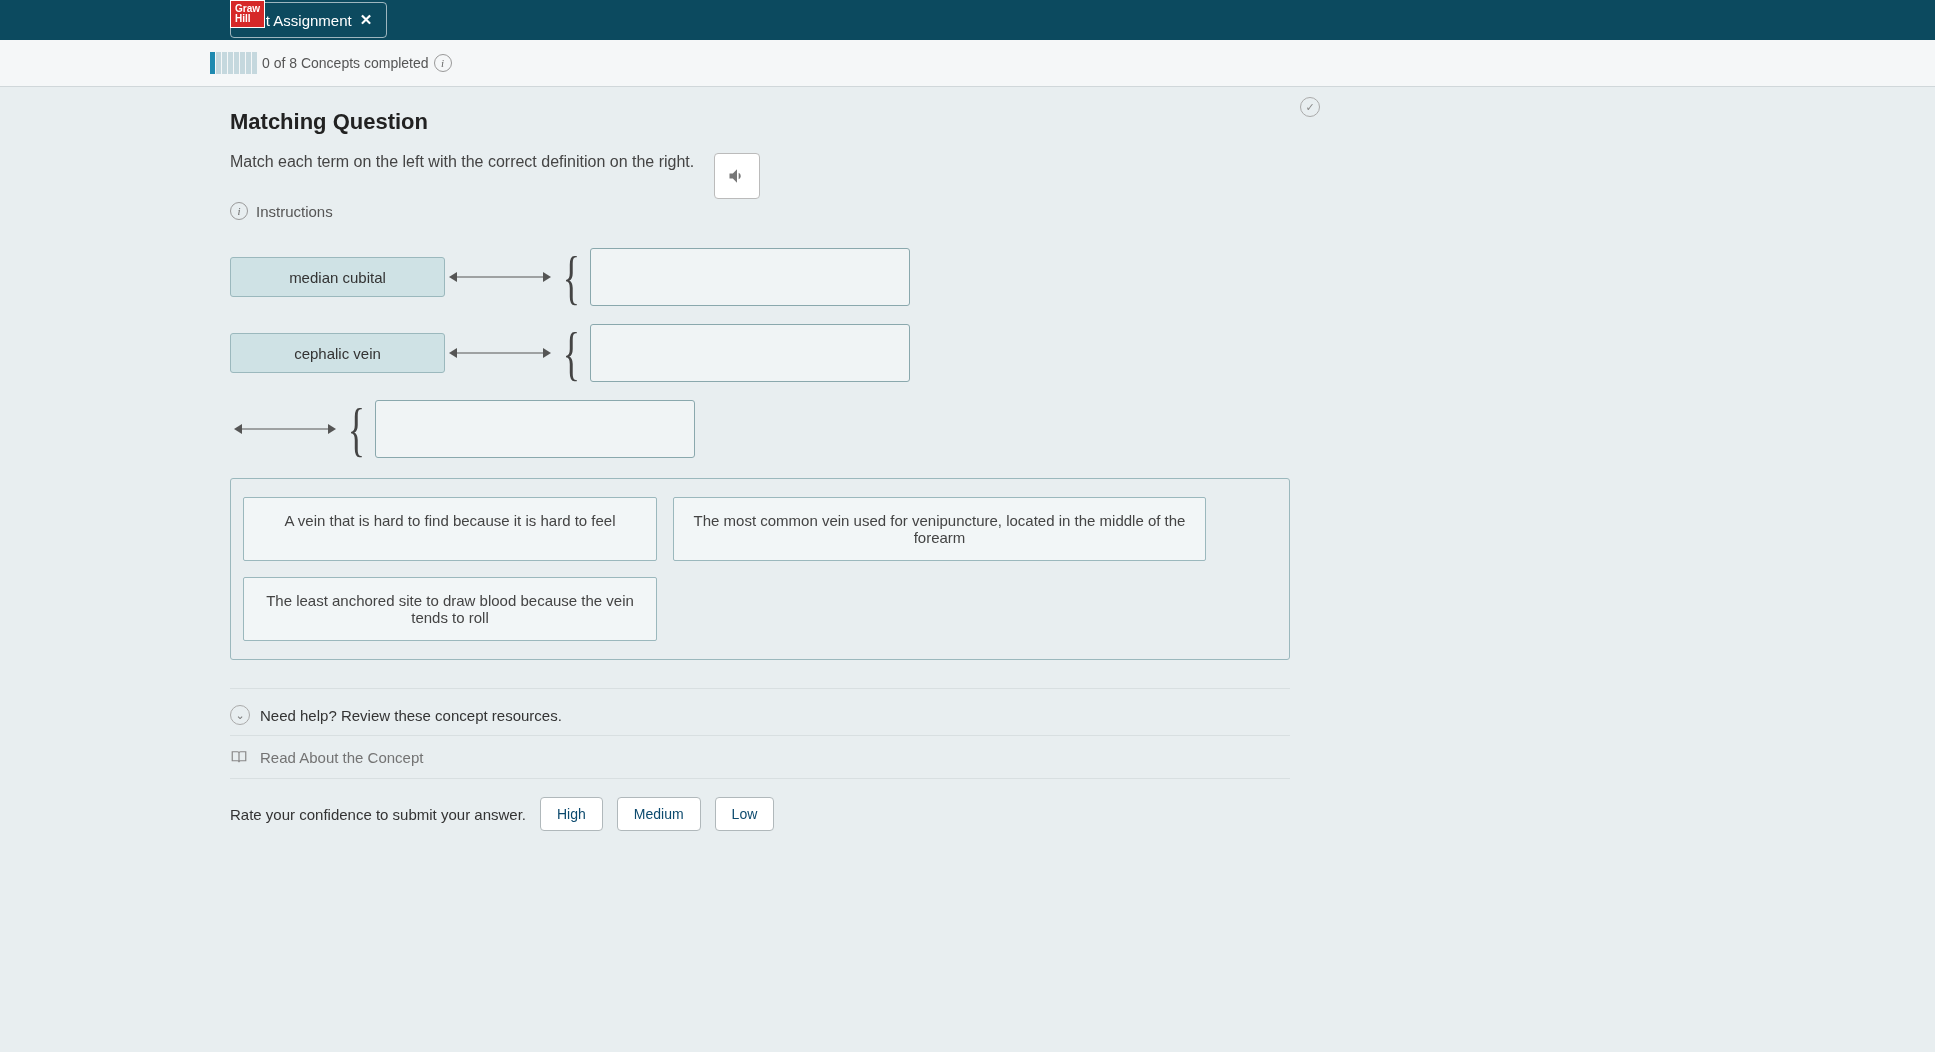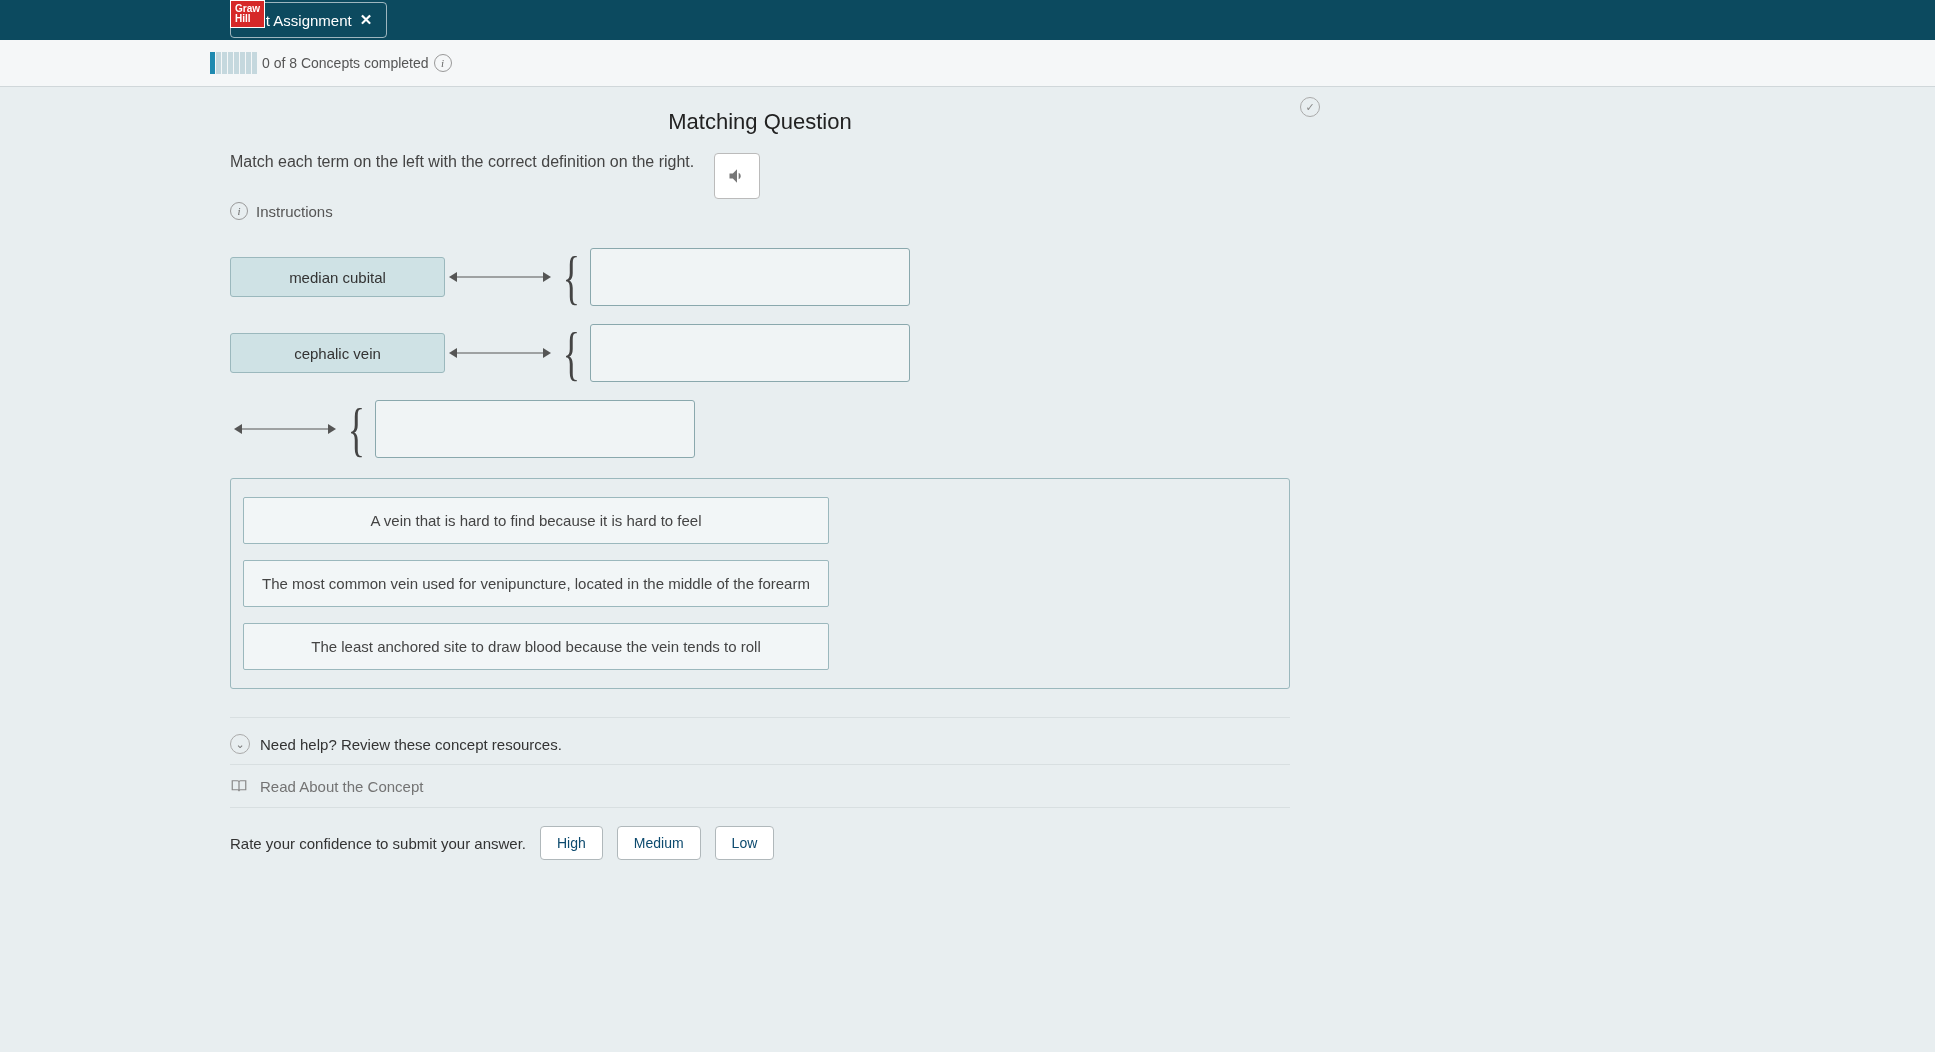--- a/index.html
+++ b/index.html
@@ -87,24 +87,23 @@
     top: 10px;
     width: 20px; height: 20px;
     border: 1px solid #aaa;
     border-radius: 50%;
     display: flex; align-items: center; justify-content: center;
     font-size: 11px;
     color: #888;
   }
   .q-title {
     font-size: 22px;
-    font-weight: 400;
+    font-weight: 700;
     color: #222;
     margin-bottom: 18px;
-    text-align: center;
   }
   .q-row {
     display: flex;
     align-items: flex-start;
     justify-content: flex-start;
     gap: 20px;
   }
   .q-instr {
     font-size: 16px;
     color: #444;
@@ -210,22 +209,22 @@
     border: 1px solid #9bb8bd;
     border-radius: 2px;
     background: rgba(255,255,255,0.45);
     padding: 14px 18px;
     font-size: 15px;
     color: #444;
     text-align: center;
     cursor: grab;
     flex: 0 0 auto;
   }
-  .def-card.narrow { width: 586px; }
-  .def-card.wide { width: 586px; }
+  .def-card.narrow { width: 414px; }
+  .def-card.wide { width: 533px; }
   .help-row {
     display: flex;
     align-items: center;
     gap: 10px;
     padding: 16px 0 10px 0;
     border-top: 1px solid #d8dfe1;
     margin-top: 28px;
     font-size: 15px;
     color: #333;
     cursor: pointer;

